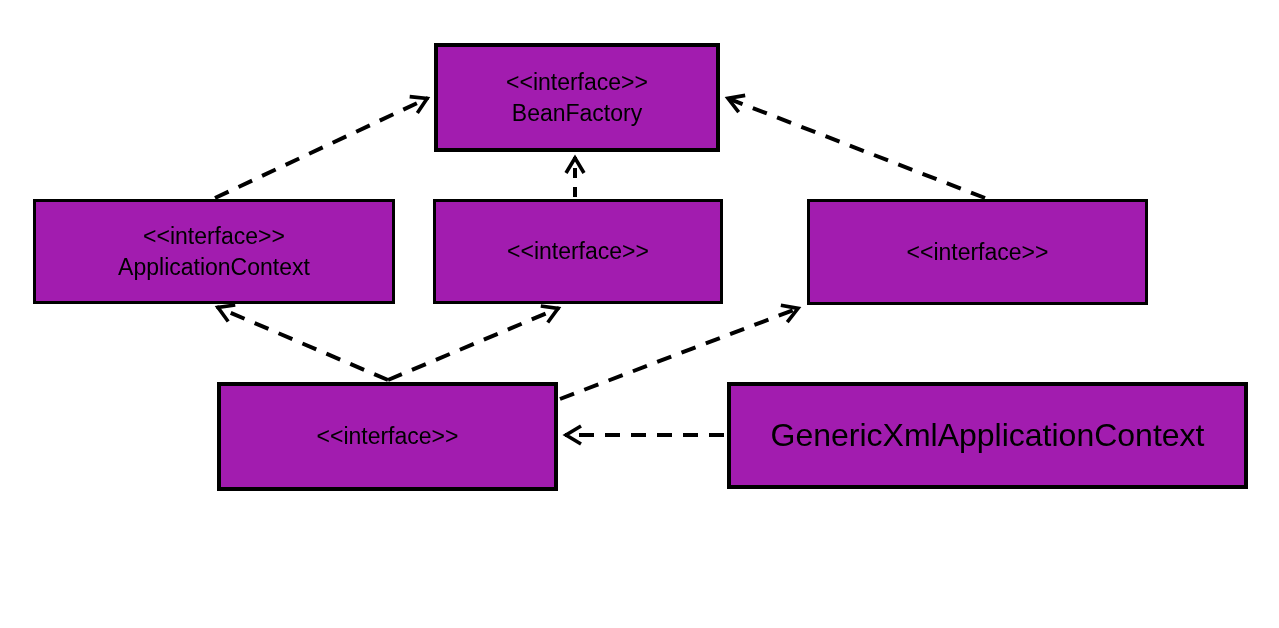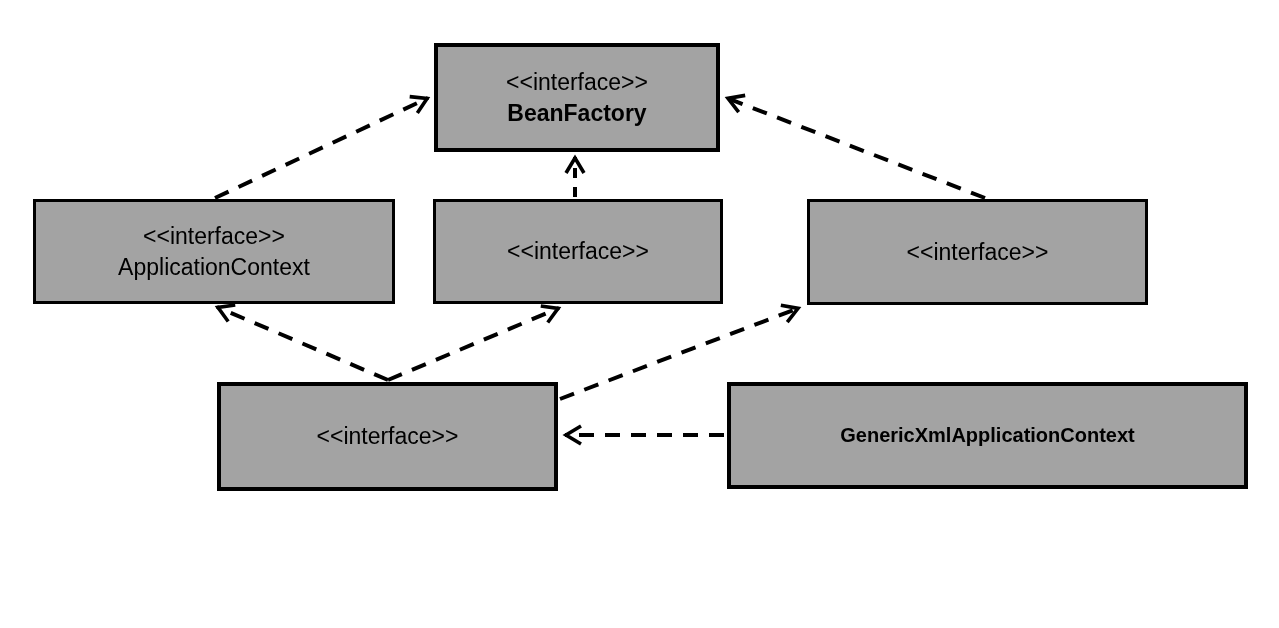--- a/index.html
+++ b/index.html
@@ -20,44 +20,44 @@
     position: absolute;
     left: 0;
     top: 0;
     width: 1279px;
     height: 628px;
     pointer-events: none;
   }
   .uml-node {
     position: absolute;
     box-sizing: border-box;
-    background: #a3a3a3;
+    background: #a21caf;
     border: 3px solid #000000;
     display: flex;
     flex-direction: column;
     align-items: center;
     justify-content: center;
     text-align: left;
     line-height: 1.32;
     font-size: 23px;
   }
   .uml-node.thick {
     border-width: 4px;
   }
   .uml-node .name.bold {
-    font-weight: bold;
+    font-weight: normal;
   }
   #node-bean-factory            { left: 434px; top: 43px;  width: 286px; height: 109px; }
   #node-listable-bean-factory   { left: 33px;  top: 199px; width: 362px; height: 105px; }
   #node-message-source          { left: 433px; top: 199px; width: 290px; height: 105px; }
   #node-resource-loader         { left: 807px; top: 199px; width: 341px; height: 106px; }
   #node-application-context     { left: 217px; top: 382px; width: 341px; height: 109px; }
   #node-generic-xml-application-context {
     left: 727px; top: 382px; width: 521px; height: 107px;
-    font-size: 20px;
+    font-size: 32px;
   }
   .edge {
     stroke: #000000;
     stroke-width: 4;
     fill: none;
     stroke-dasharray: 15 11;
   }
   .edge.short-dash {
     stroke-dasharray: 10 9;
   }

